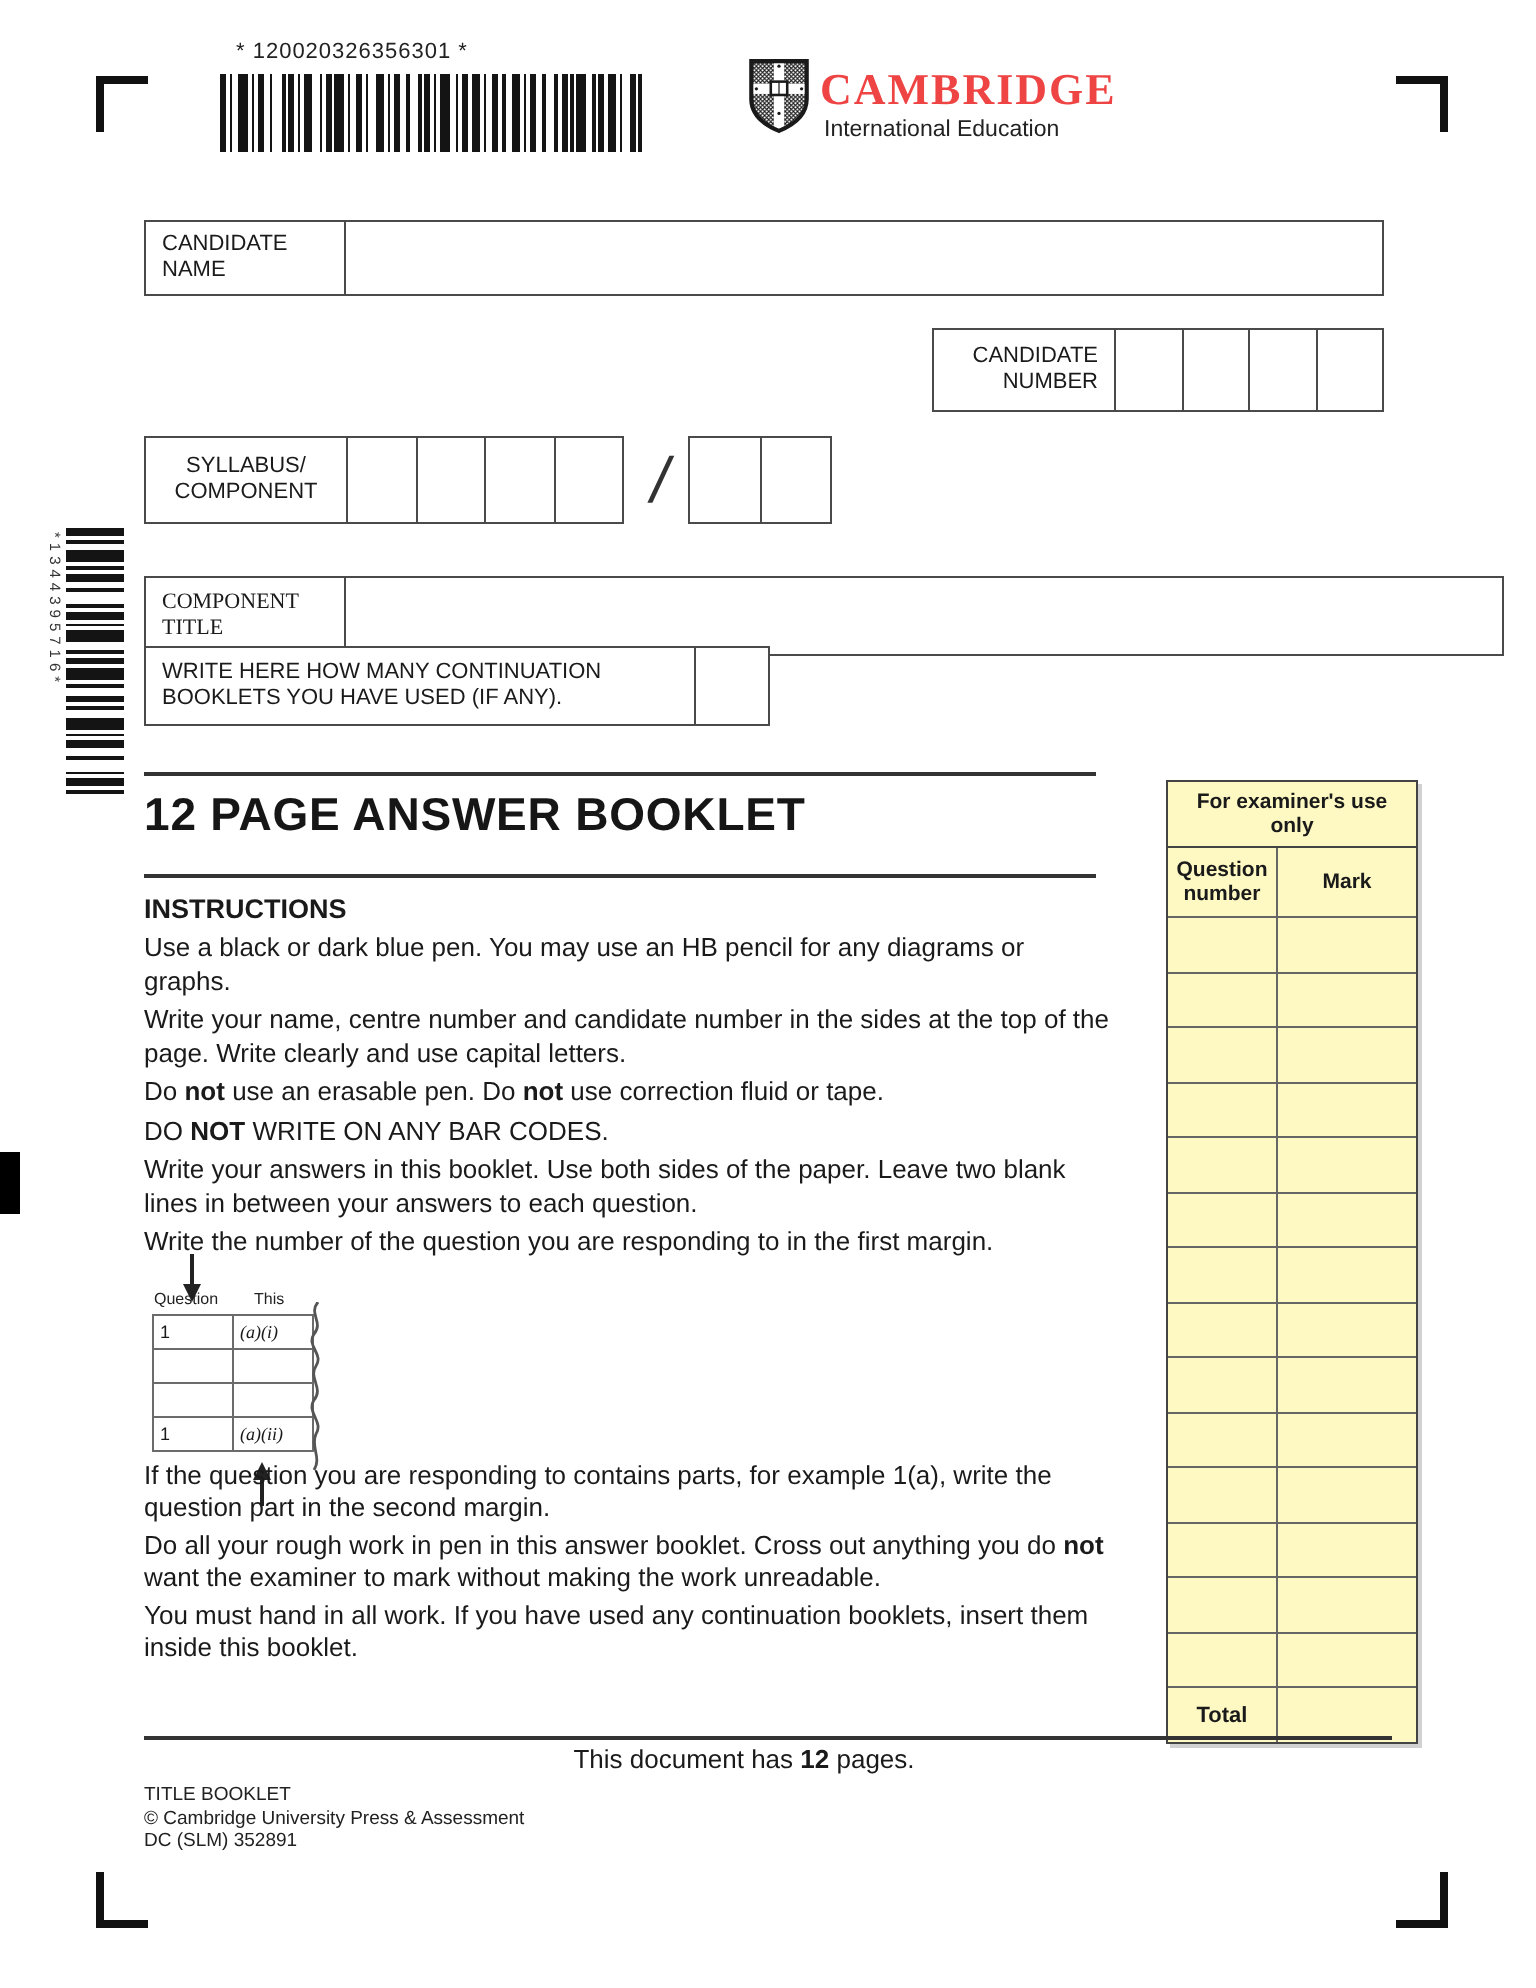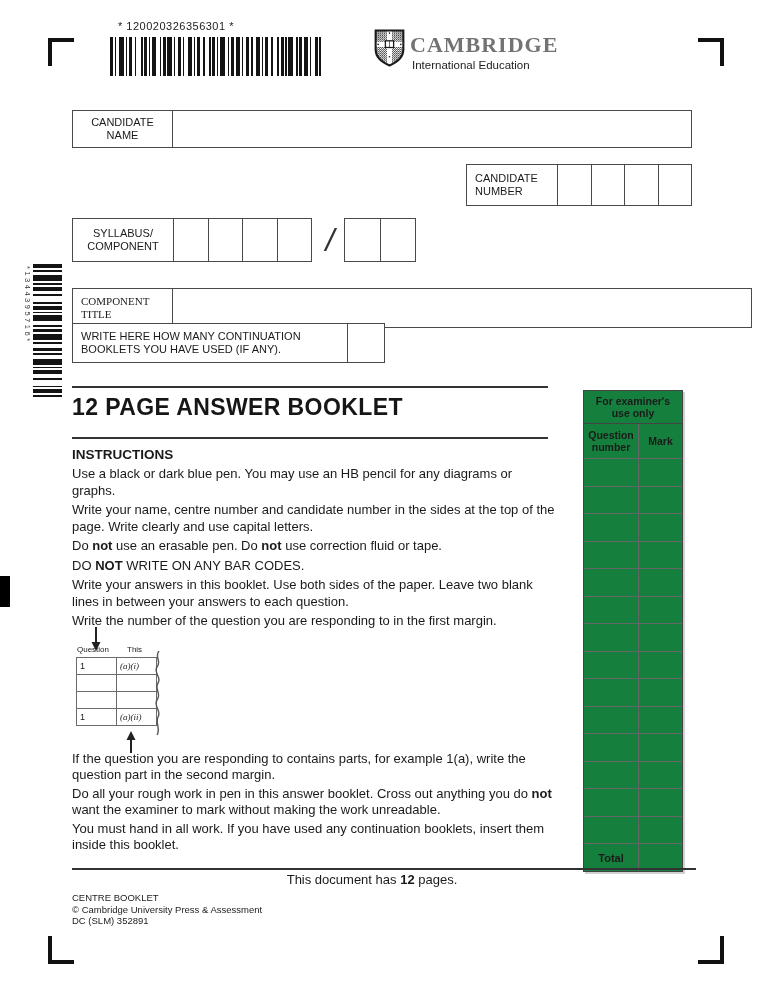--- a/index.html
+++ b/index.html
@@ -18,36 +18,36 @@
   
   .top-barcode-num{position:absolute;left:118px;top:20px;font-size:11px;letter-spacing:.5px;color:#222;}
   .top-barcode{position:absolute;left:110px;top:37px;width:212px;height:39px;position:absolute;overflow:hidden;}
   .side-barcode{position:absolute;left:33px;top:264px;width:29px;height:134px;overflow:hidden;}
   .side-barcode-num{position:absolute;left:32px;top:266px;font-size:7.5px;letter-spacing:2.5px;color:#333;
                     transform:rotate(90deg);transform-origin:0 0;white-space:nowrap;}
 
   
   .logo-shield{position:absolute;left:374px;top:29px;}
   .logo-name{position:absolute;left:410px;top:32px;font-family:"Liberation Serif",serif;
-             font-weight:bold;font-size:22px;letter-spacing:1px;color:#737373;text-align:right;}
+             font-weight:bold;font-size:22px;letter-spacing:1px;color:#ef4444;text-align:right;}
   .logo-sub{position:absolute;left:412px;top:59px;font-size:11.5px;color:#222;}
 
   
   .fbox{position:absolute;border:1.5px solid #4a4a4a;display:flex;box-sizing:border-box;background:#fff;}
   .flabel{display:flex;align-items:center;padding:2px 8px;font-size:11px;line-height:13px;
           box-sizing:border-box;color:#1a1a1a;}
   .flabel.divided{border-right:1.5px solid #4a4a4a;}
   .fvalue{flex:1;}
   .cells{display:flex;flex:1;}
   .cell{flex:1;border-left:1.5px solid #4a4a4a;box-sizing:border-box;}
   .name-row{left:72px;top:110px;width:620px;height:38px;}
-  .name-row .flabel{width:100px;text-align:center;}
+  .name-row .flabel{width:100px;}
   .centre-row{left:72px;top:164px;width:276px;height:42px;}
   .centre-row .flabel{width:100px;}
-  .candnum-row{left:466px;top:164px;width:226px;height:42px;}
+  .candnum-row{left:466px;top:164px;width:226px;height:42px;text-align:right;}
   .candnum-row .flabel{width:90px;}
   .syll-row{left:72px;top:218px;width:240px;height:44px;}
   .syll-row .flabel{width:100px;text-align:center;}
   .syll-sep{position:absolute;left:318px;top:218px;width:24px;height:44px;font-size:32px;
             font-weight:300;color:#333;display:flex;align-items:center;justify-content:center;font-style:italic;}
   .comp-cells{left:344px;top:218px;width:72px;height:44px;}
   .comp-cells .cell:first-child{border-left:none;}
   .comptitle-row{left:72px;top:288px;width:680px;height:40px;font-family:Liberation Serif, serif;}
   .comptitle-row .flabel{width:100px;}
   .cont-row{left:72px;top:323px;width:313px;height:40px;}
@@ -57,36 +57,36 @@
   
   .rule{position:absolute;height:1.5px;background:#333;}
   .rule1{left:72px;top:386px;width:476px;}
   .rule2{left:72px;top:437px;width:476px;}
   .rule3{left:72px;top:868px;width:624px;}
   .doc-title{position:absolute;left:72px;top:394px;font-size:23px;font-weight:bold;letter-spacing:.4px;color:#161616;}
   .instr-head{position:absolute;left:72px;top:447px;font-size:13.5px;font-weight:bold;}
 
   .paras{position:absolute;left:72px;width:487px;font-size:13px;line-height:16.5px;color:#1a1a1a;}
   .paras-1{top:466px;}
-  .paras-2{top:751px;line-height:16px;}
+  .paras-2{top:730px;line-height:16px;}
   .para{margin:0 0 3px 0;}
 
   
   .d-arrow-down{position:absolute;left:90px;top:627px;}
   .d-arrow-up{position:absolute;left:125px;top:731px;}
   .d-squiggle{position:absolute;left:151px;top:651px;}
   .d-h1{position:absolute;left:77px;top:645px;font-size:8px;color:#222;}
   .d-h2{position:absolute;left:127px;top:645px;font-size:8px;color:#222;}
   .d-table{position:absolute;left:76px;top:657px;border-collapse:collapse;}
   .d-table td{width:36px;height:16px;border:1px solid #6b6b6b;font-size:9px;padding:0 0 0 3px;vertical-align:middle;}
   .d-table td.part{font-style:italic;font-family:"Liberation Serif",serif;}
 
   
-  .examiner{position:absolute;left:583px;top:390px;width:100px;border:1.5px solid #444;
-            box-sizing:border-box;background:#15803d;box-shadow:2px 2px 0 rgba(0,0,0,.18);}
+  .examiner{position:absolute;left:583px;top:390px;width:126px;border:1.5px solid #444;
+            box-sizing:border-box;background:#fef9c3;box-shadow:2px 2px 0 rgba(0,0,0,.18);}
   .ex-title{height:33px;border-bottom:1.5px solid #444;font-size:10.5px;font-weight:bold;text-align:center;
             display:flex;align-items:center;justify-content:center;padding:1px 4px;box-sizing:border-box;line-height:12px;}
   .ex-head{display:flex;height:34px;border-bottom:1px solid #666;}
   .ex-head>div{font-size:10.5px;font-weight:bold;display:flex;align-items:center;justify-content:center;
                text-align:center;line-height:12px;box-sizing:border-box;}
   .ex-c1,.ex-h1,.ex-t1{width:54px;}
   .ex-c2,.ex-h2,.ex-t2{flex:1;border-left:1px solid #666;box-sizing:border-box;}
   .ex-row{display:flex;height:26.5px;border-bottom:1px solid #666;}
   .ex-total{display:flex;height:27px;}
   .ex-t1{font-size:11px;font-weight:bold;display:flex;align-items:center;justify-content:center;}
@@ -371,18 +371,18 @@
     <div class="ex-total">
       <div class="ex-t1">Total</div>
       <div class="ex-t2"></div>
     </div>
   </div>
 
   <div class="rule rule3"></div>
   <div class="pages-note"><span>This document has </span><span class="b">12</span><span> pages.</span></div>
 
   <div class="footer">
-    <div>CENTRE BOOKLET</div>
+    <div>TITLE BOOKLET</div>
     <div>© Cambridge University Press &amp; Assessment</div>
     <div>DC (SLM) 352891</div>
   </div>
 
 </div>
 
 </body></html>

